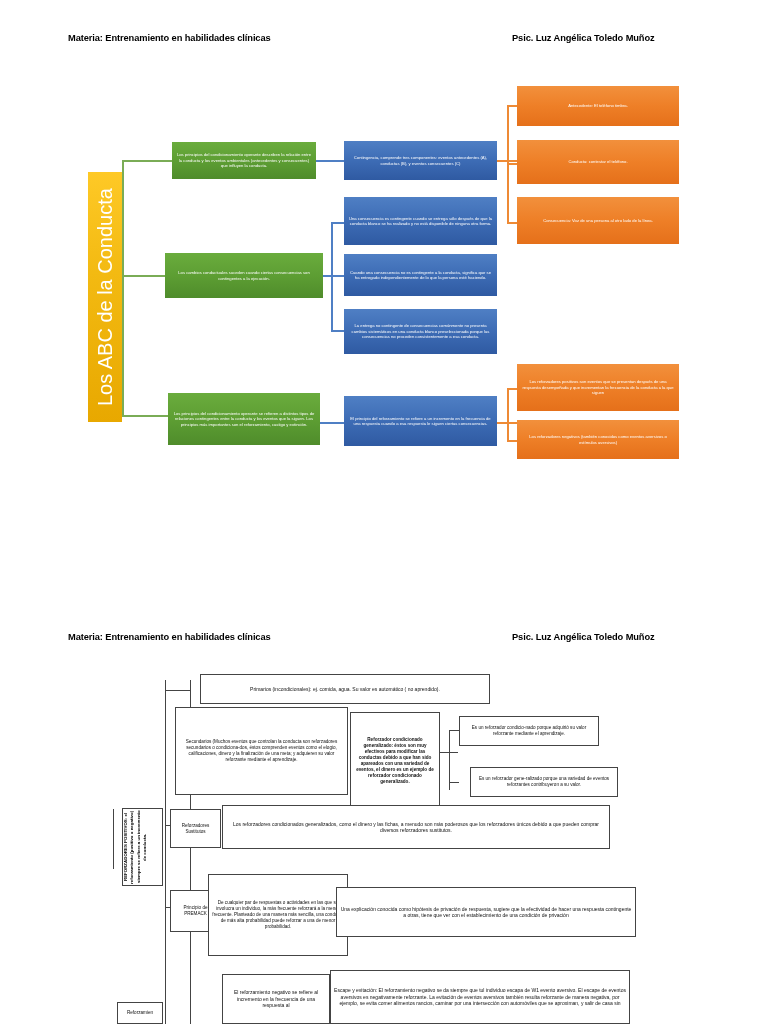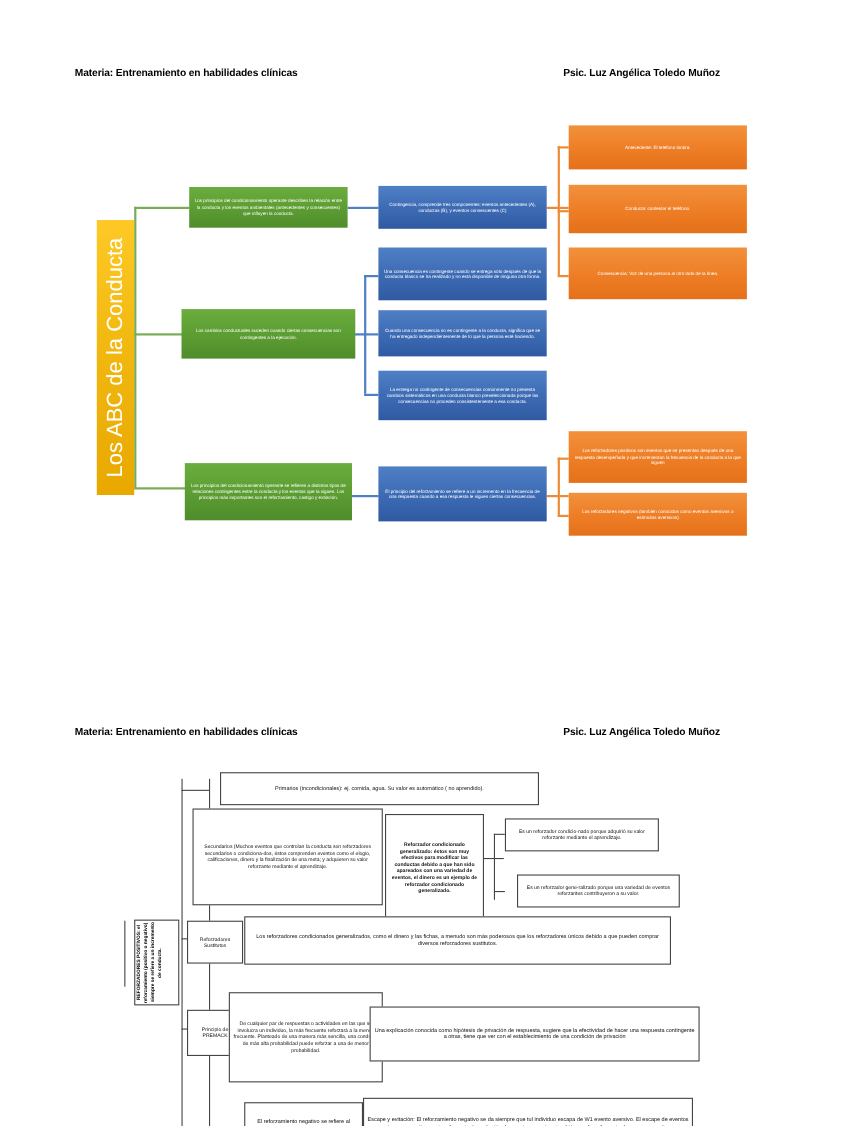--- a/index.html
+++ b/index.html
@@ -1,21 +1,21 @@
 <!DOCTYPE html>
 <html><head>
 <meta charset="utf-8">
 <style>
   html,body{margin:0;padding:0;}
   body{
     width:768px;height:1024px;background:#ffffff;
     font-family:"Liberation Sans", sans-serif;
     color:#000;overflow:hidden;position:relative;
   }
-  .page{position:absolute;left:0;width:768px;margin-top:28px;}
+  .page{position:absolute;left:0;width:768px;}
   .page1{top:0;height:612px;}
   .page2{top:612px;height:412px;}
 
   
   .hdr{position:absolute;left:0;top:33px;width:768px;height:16px;}
   .hdr .left{position:absolute;left:68px;top:0;font-size:9.3px;font-weight:bold;letter-spacing:-.1px;white-space:nowrap;}
   .hdr .right{position:absolute;left:512px;top:0;font-size:9.3px;font-weight:bold;letter-spacing:-.1px;white-space:nowrap;}
 
   
   .title-bar{

